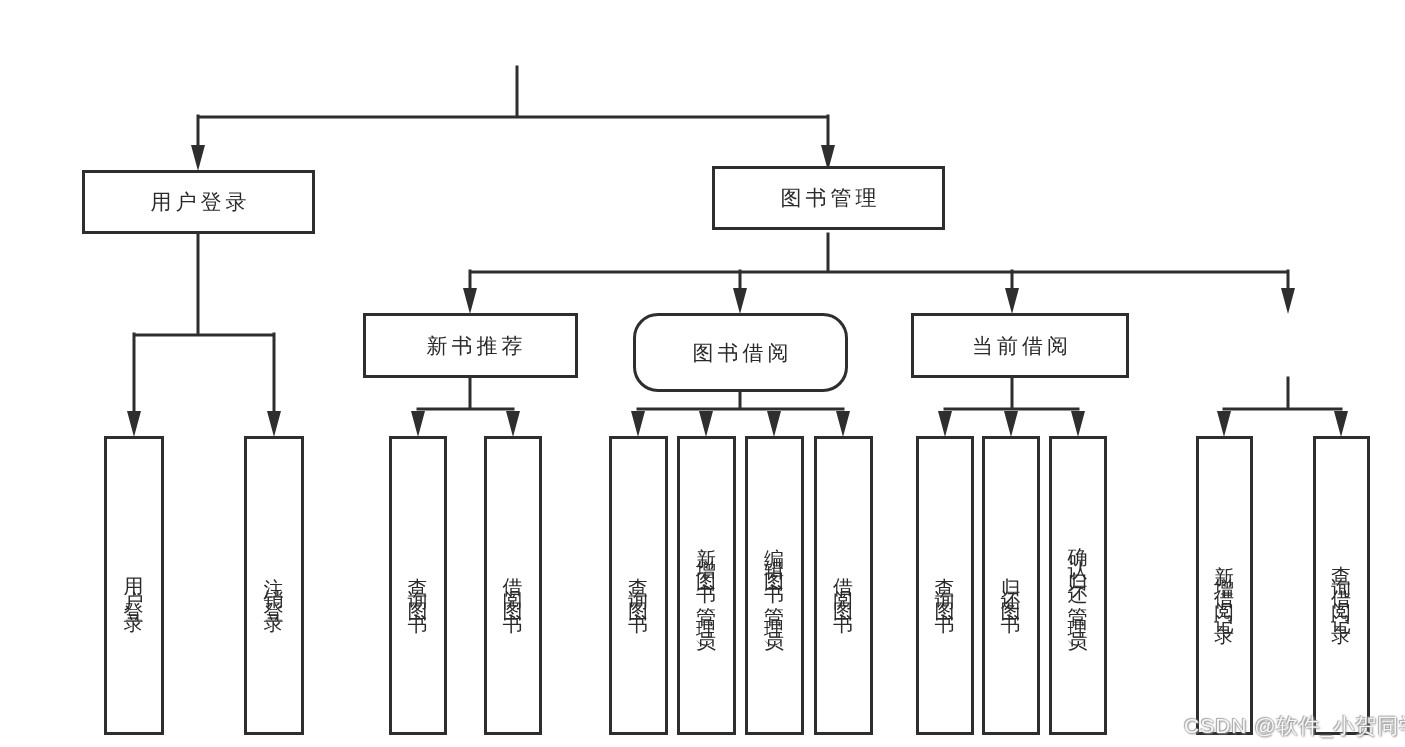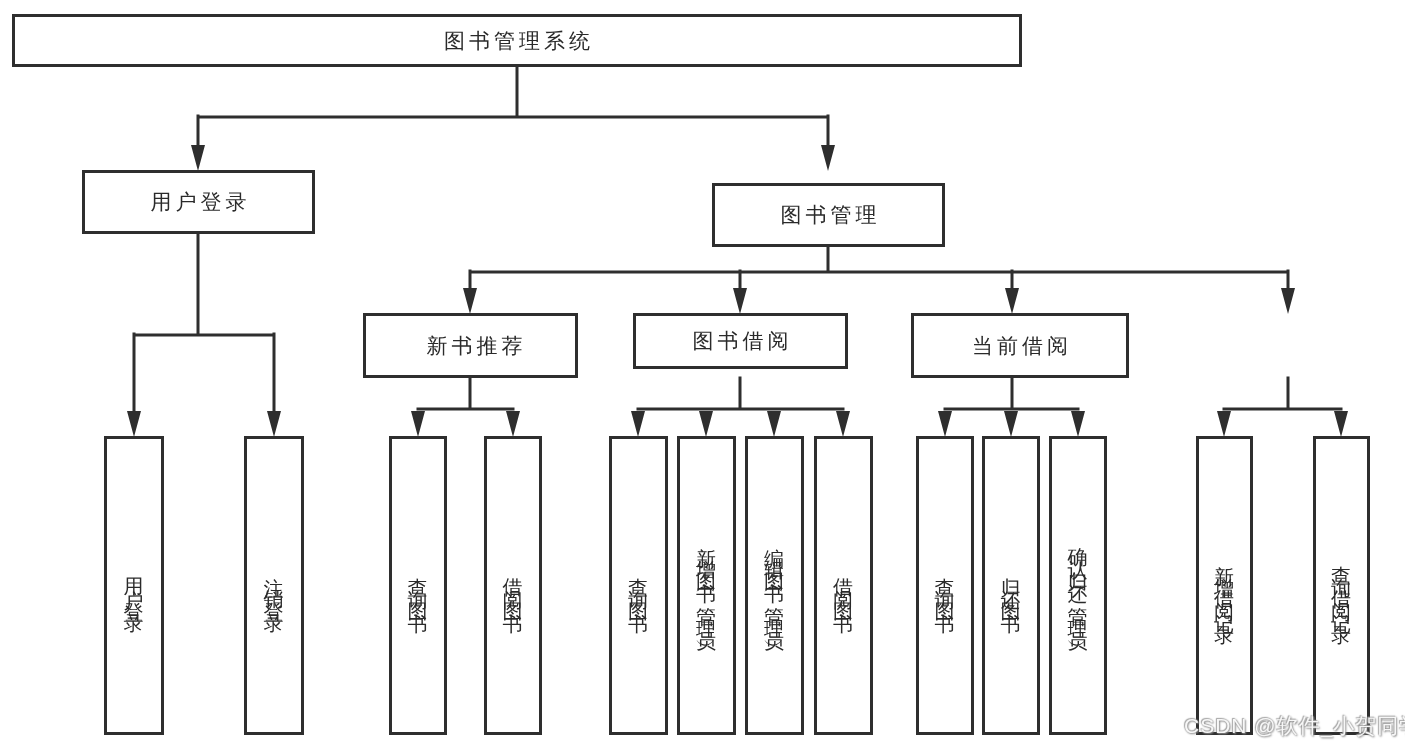--- a/index.html
+++ b/index.html
@@ -79,27 +79,26 @@
              M699 411 L713 411 L706 437 Z
              M767 411 L781 411 L774 437 Z
              M836 411 L850 411 L843 437 Z
              M938 411 L952 411 L945 437 Z
              M1004 411 L1018 411 L1011 437 Z
              M1071 411 L1085 411 L1078 437 Z
              M1217 411 L1231 411 L1224 437 Z
              M1334 411 L1348 411 L1341 437 Z"></path>
   </svg>
 
-  <div class="box" style="left:12px; top:14px; width:1010px; height:53px;">图书管理系统</div>
 
   <div class="box" style="left:82px; top:170px; width:233px; height:64px;">用户登录</div>
-  <div class="box" style="left:712px; top:183px; width:233px; height:64px;">图书管理</div>
+  <div class="box" style="left:712px; top:166px; width:233px; height:64px;">图书管理</div>
 
   <div class="box" style="left:363px; top:313px; width:215px; height:65px;padding-left:8px;">新书推荐</div>
-  <div class="box" style="left:633px; top:313px; width:215px; height:56px;">图书借阅</div>
+  <div class="box" style="left:633px; top:313px; width:215px; height:79px;border-radius:25px;">图书借阅</div>
   <div class="box" style="left:903px; top:313px; width:218px; height:65px;margin-left:8px;">当前借阅</div>
 
   <div class="box v" style="left:104px; top:436px; width:60px; height:299px;">用户登录</div>
   <div class="box v" style="left:244px; top:436px; width:60px; height:299px;">注销登录</div>
 
   <div class="box v" style="left:389px; top:436px; width:58px; height:299px;">查询图书</div>
   <div class="box v" style="left:484px; top:436px; width:58px; height:299px;">借阅图书</div>
 
   <div class="box v" style="left:609px; top:436px; width:59px; height:299px;">查询图书</div>
   <div class="box v" style="left:677px; top:436px; width:59px; height:299px;">新增图书（管理员）</div>

